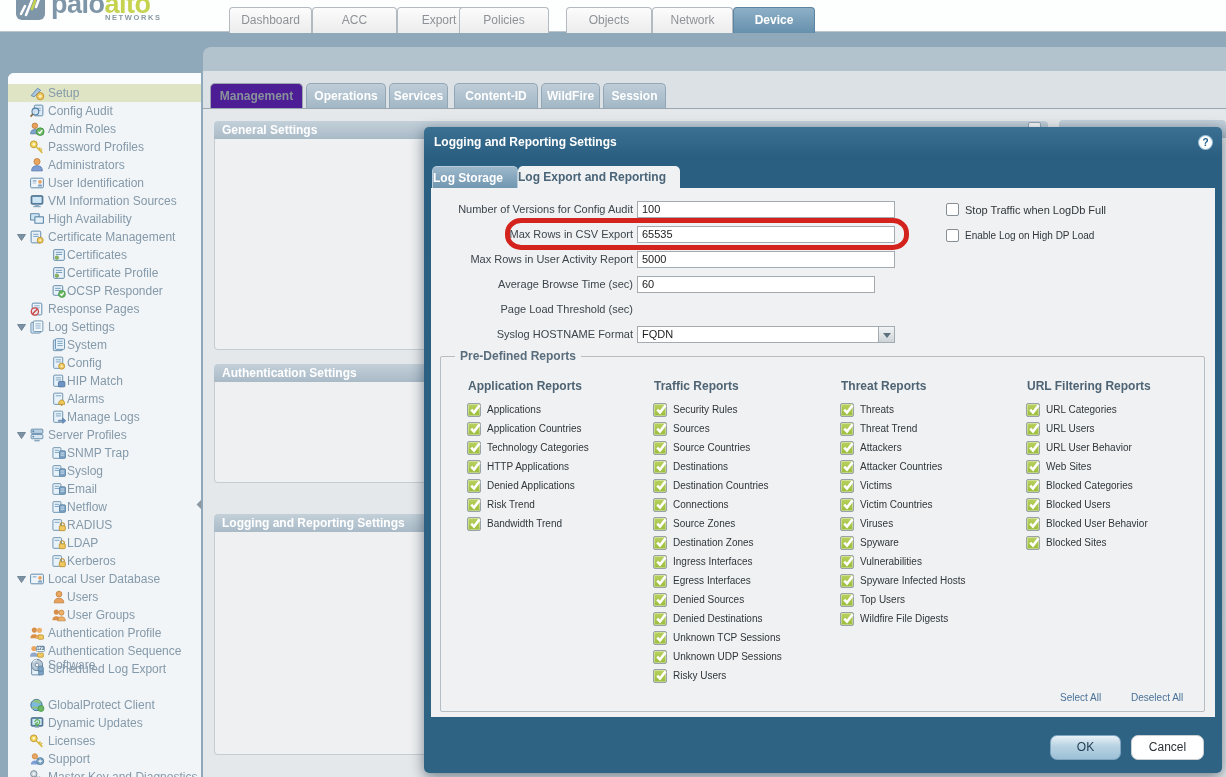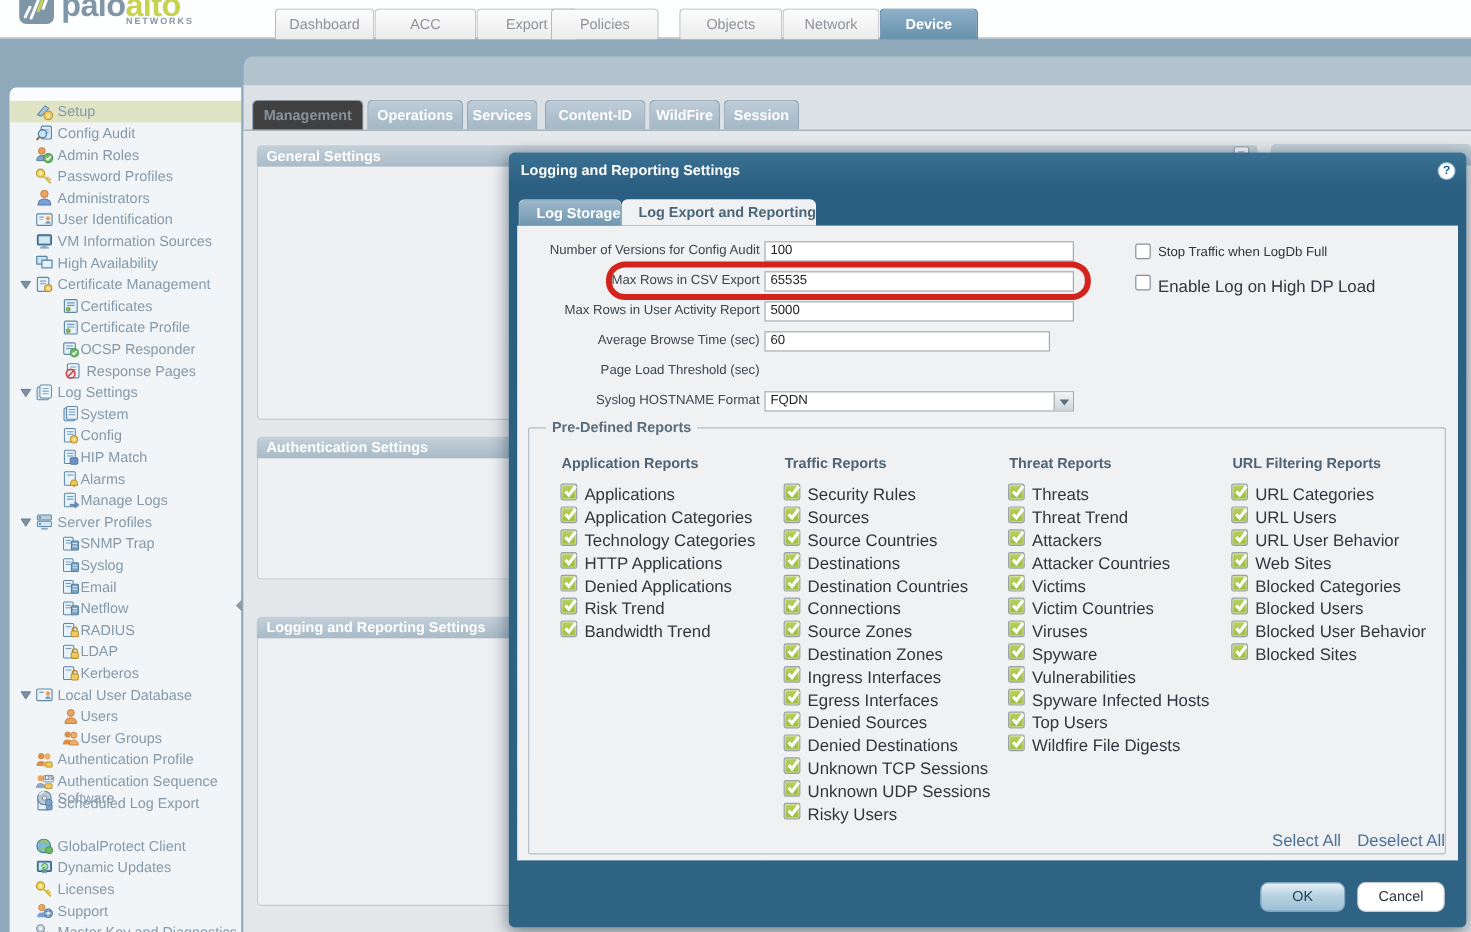--- a/index.html
+++ b/index.html
@@ -1,31 +1,31 @@
 <!DOCTYPE html>
 <html><head><meta charset="utf-8"><title>Device</title>
 <style>
 *{margin:0;padding:0;box-sizing:border-box}
 html,body{width:1226px;height:777px;overflow:hidden}
 body{position:relative;font-family:"Liberation Sans",sans-serif;background:#8fa9ba}
 .a{position:absolute}
 .navtab{position:absolute;top:7px;height:26px;border:1px solid #b3bac0;border-bottom:none;border-radius:4px 4px 0 0;background:linear-gradient(#fcfcfc,#ececec);color:#8e9298;font-size:12px;text-align:center;line-height:25px}
 .navtab.act{background:linear-gradient(#8db0c7,#6690ac);border-color:#5d84a0;color:#fff;font-weight:bold}
 .ctab{position:absolute;top:83px;height:25px;border:1px solid #93a6b5;border-bottom:none;border-radius:5px 5px 0 0;background:linear-gradient(#bfcdd8,#a2b7c5);color:#fff;font-size:12px;font-weight:bold;text-align:center;line-height:24px}
-.ctab.act{background:#404040;border-color:#9aa5ad;color:#87929b}
+.ctab.act{background:#4c1d95;border-color:#9aa5ad;color:#87929b}
 .phead{position:absolute;height:18px;border-radius:4px 4px 0 0;background:linear-gradient(#c3d0d9,#a9bac7);color:#fff;font-weight:bold;font-size:12px;line-height:18px;padding-left:8px}
 .pbody{position:absolute;background:#eef0f1;border:1px solid #c5cdd3;border-top:none;border-radius:0 0 4px 4px}
 .srow{position:absolute;left:0;width:100%;height:18px;font-size:12px;color:#8499aa;line-height:18px}
-.mtab{position:absolute;top:39px;height:22px;border-radius:5px 5px 0 0;font-size:12px;font-weight:bold;text-align:right;line-height:22px}
+.mtab{position:absolute;top:39px;height:22px;border-radius:5px 5px 0 0;font-size:12px;font-weight:bold;text-align:left;line-height:22px}
 .inp{position:absolute;height:17px;background:#fff;border:1px solid #a3abb1;font-size:11px;color:#222;line-height:15px;padding-left:4px}
 .lbl{position:absolute;width:202px;text-align:right;font-size:11px;color:#3d454d;line-height:17px}
 .cb{position:absolute;width:13px;height:13px;background:#fff;border:1px solid #868f96;border-radius:2px}
 .gcb{position:absolute;width:14px;height:14px;border:1px solid #98a2a8;border-radius:2px;background:linear-gradient(#b9d160,#9cbd3c);box-shadow:inset 0 0 0 1px rgba(255,255,255,0.35)}
 .gcb svg{position:absolute;left:0px;top:-2px}
-.item{position:absolute;font-size:14px;color:#30363b}
+.item{position:absolute;font-size:10px;color:#30363b}
 .colhead{position:absolute;font-size:12px;font-weight:bold;color:#4e6373}
 </style></head><body>
 
 <div class="a" style="left:0;top:0;width:1226px;height:32px;background:#fdfefe;border-bottom:1px solid #bcc5cb"></div>
 <div class="a" style="left:16px;top:-7px;width:29px;height:27px;background:#7e96a7;border-radius:6px;overflow:hidden">
 <svg width="29" height="27" viewBox="0 0 29 27">
       <path d="M5 21 L9 13" stroke="#fff" stroke-width="2.5" stroke-linecap="round"></path>
       <path d="M10 22 L16 7" stroke="#fff" stroke-width="2.5" stroke-linecap="round"></path>
       <path d="M16 16 L19 8" stroke="#c5d34e" stroke-width="2.5" stroke-linecap="round"></path>
       <path d="M20 14 L23 6" stroke="#fff" stroke-width="2.5" stroke-linecap="round"></path>
@@ -162,21 +162,21 @@
 <div class="srow" style="top:209px;">
 <svg class="a" style="left:43px;top:1px" width="16" height="16" viewBox="0 0 15 15">
         <rect x="2" y="2.5" width="9" height="9" rx="1" fill="#eaf2f9" stroke="#5d87a8" stroke-width="0.9"></rect>
         <line x1="3.8" y1="5" x2="9.2" y2="5" stroke="#6f9aba" stroke-width="0.9"></line>
         <line x1="3.8" y1="7" x2="9.2" y2="7" stroke="#6f9aba" stroke-width="0.9"></line>
         <circle cx="10.3" cy="10.3" r="3.2" fill="#6cb865" stroke="#3f8f3f" stroke-width="0.7"></circle>
         <path d="M8.8 10.3 L10 11.5 L12 9" fill="none" stroke="#fff" stroke-width="1.2"></path>
       </svg>
 <span class="a" style="left:59px">OCSP Responder</span>
 </div>
-<div class="srow" style="top:227px;margin-left:24px;">
+<div class="srow" style="top:227px;">
 <svg class="a" style="left:21px;top:1px" width="16" height="16" viewBox="0 0 15 15">
         <rect x="3" y="2" width="9" height="11" rx="1" fill="#eef4fa" stroke="#5d87a8" stroke-width="0.9"></rect>
         <line x1="5" y1="4.5" x2="10" y2="4.5" stroke="#7ba3c4" stroke-width="0.8"></line>
         <line x1="5" y1="6.5" x2="10" y2="6.5" stroke="#7ba3c4" stroke-width="0.8"></line>
         <circle cx="5.5" cy="9.8" r="3.4" fill="#e5e9ee" stroke="#cc4444" stroke-width="1.2"></circle>
         <line x1="3.2" y1="12.2" x2="7.9" y2="7.5" stroke="#cc4444" stroke-width="1.2"></line>
       </svg>
 <span class="a" style="left:40px">Response Pages</span>
 </div>
 <div class="srow" style="top:245px;">
@@ -469,21 +469,21 @@
           <svg width="16" height="16" viewBox="0 0 16 16">
             <path d="M3.2 7.6 L6 10.6 L11.6 3.2" fill="none" stroke="#fff" stroke-width="2.6"></path>
           </svg>
         </div>
 <div class="item" style="left:46px;top:47px">Applications</div>
 <div class="gcb" style="left:26px;top:65px">
           <svg width="16" height="16" viewBox="0 0 16 16">
             <path d="M3.2 7.6 L6 10.6 L11.6 3.2" fill="none" stroke="#fff" stroke-width="2.6"></path>
           </svg>
         </div>
-<div class="item" style="left:46px;top:66px">Application Categories</div>
+<div class="item" style="left:46px;top:66px">Application Countries</div>
 <div class="gcb" style="left:26px;top:84px">
           <svg width="16" height="16" viewBox="0 0 16 16">
             <path d="M3.2 7.6 L6 10.6 L11.6 3.2" fill="none" stroke="#fff" stroke-width="2.6"></path>
           </svg>
         </div>
 <div class="item" style="left:46px;top:85px">Technology Categories</div>
 <div class="gcb" style="left:26px;top:103px">
           <svg width="16" height="16" viewBox="0 0 16 16">
             <path d="M3.2 7.6 L6 10.6 L11.6 3.2" fill="none" stroke="#fff" stroke-width="2.6"></path>
           </svg>

